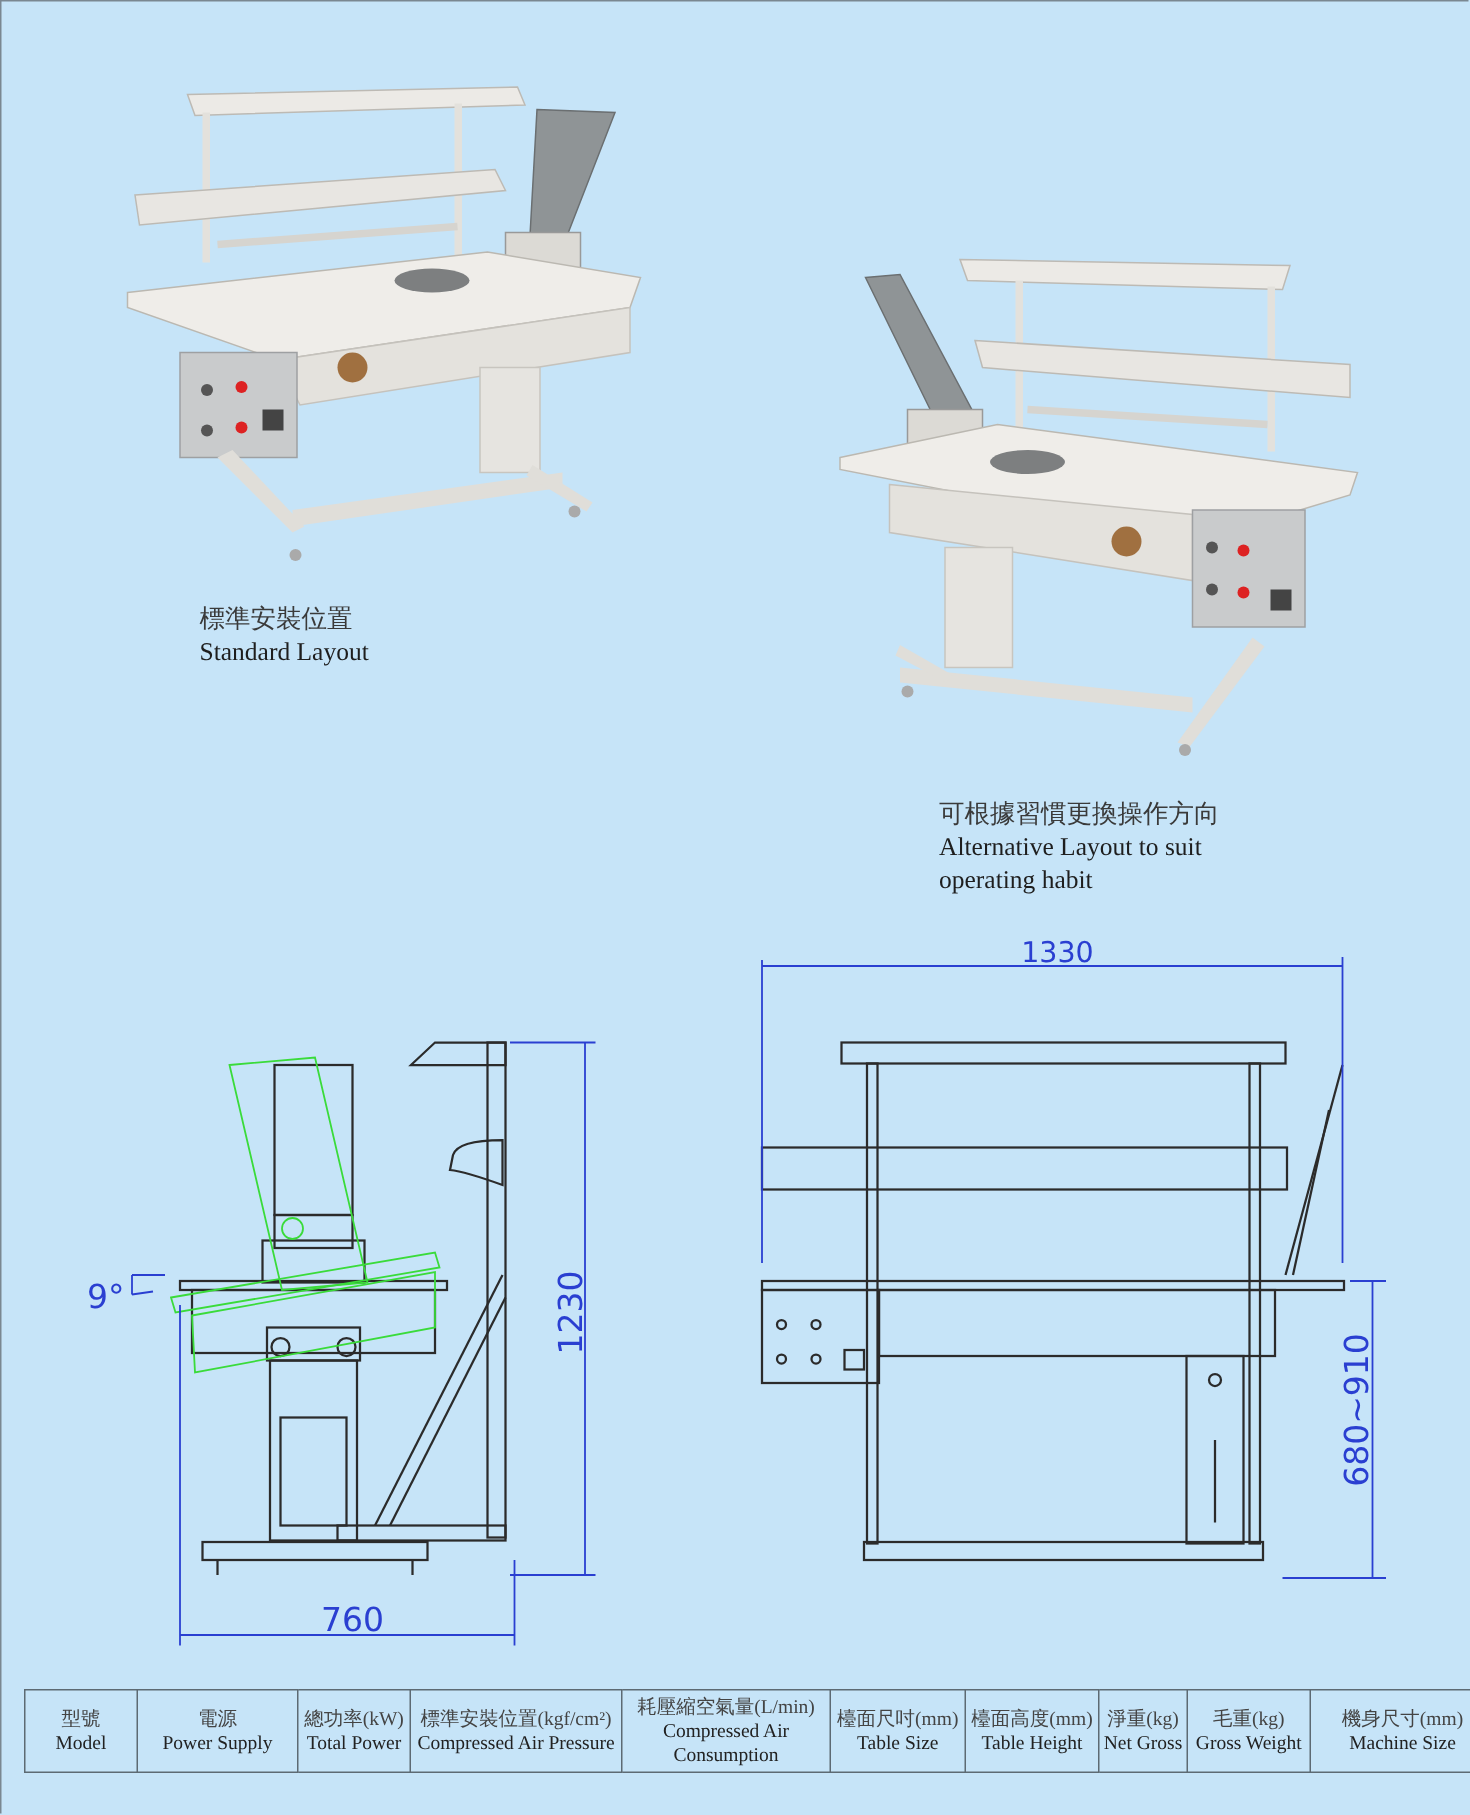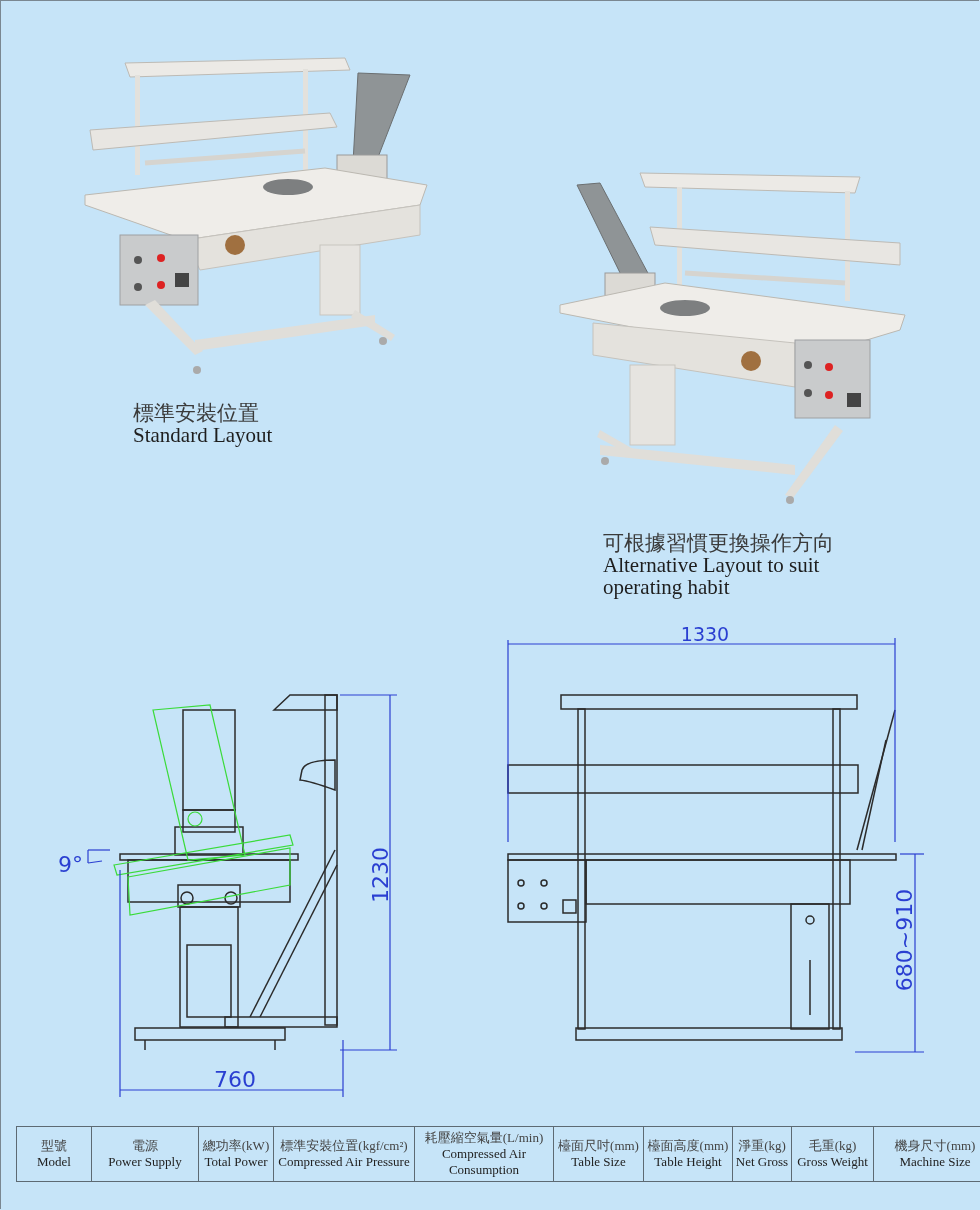--- a/index.html
+++ b/index.html
@@ -1,19 +1,19 @@
 <!DOCTYPE html>
 <html><head>
 <meta charset="utf-8">
 <style>
   html, body { margin:0; padding:0; }
   body { width:980px; height:1210px; background:#c6e4f8; position:relative; overflow:hidden;
          font-family:"Liberation Serif", serif; color:#222; }
   .frame { position:absolute; left:0; top:0; width:978px; height:1208px; border:1px solid #7a8791; border-right:none; border-bottom:none; }
-  .caption { position:absolute; font-size:21px; line-height:22px; color:#1e1e1e; }
+  .caption { position:absolute; font-size:17px; line-height:22px; color:#1e1e1e; }
   .caption .zh { color:#3a3a3a; }
   .photo { position:absolute; }
   .drawing { position:absolute; }
   table.spec { position:absolute; left:0; top:1126px; width:980px; border-collapse:collapse; table-layout:fixed;margin-left:16px; }
   table.spec td { border:1px solid #5d6a73; text-align:center; font-size:13px; line-height:16px; padding:0 2px; color:#222; }
   table.spec tr.head td { height:54px; }
   table.spec tr.row td { height:27px; }
   table.spec .zh { color:#444; display:block; }
   .dimtext { font-family:"DejaVu Sans", sans-serif; fill:#2a3fd1; }
 </style>
@@ -79,21 +79,21 @@
     <circle cx="274" cy="230" r="4" fill="#d22"></circle>
   <rect x="292" y="228" width="14" height="14" fill="#444"></rect>
   <rect x="75" y="200" width="45" height="80" fill="#e6e4e0" stroke="#c8c5bf"></rect>
   <polygon points="45,280 240,300 240,310 45,290" fill="#e0ded9"></polygon>
   <polygon points="280,260 230,330 238,333 288,266" fill="#e0ded9"></polygon>
   <polygon points="45,265 80,285 76,290 42,272" fill="#e0ded9"></polygon>
   <circle cx="50" cy="296" r="4" fill="#aaa"></circle>
     <circle cx="235" cy="335" r="4" fill="#aaa"></circle>
 </svg>
 
-<div class="caption" style="left:603px;top:532px">
+<div class="caption" style="left:626px;top:532px">
   <div class="zh">可根據習慣更換操作方向</div>
   <div>Alternative Layout to suit</div>
   <div>operating habit</div>
 </div>
 
 <svg class="drawing" style="left:50px;top:685px" width="370" height="430" viewBox="0 0 370 430">
   <g stroke="#2b2b2b" stroke-width="1.5" fill="none">
 
     <rect x="133" y="25" width="52" height="100"></rect>
     <rect x="133" y="125" width="52" height="22"></rect>

